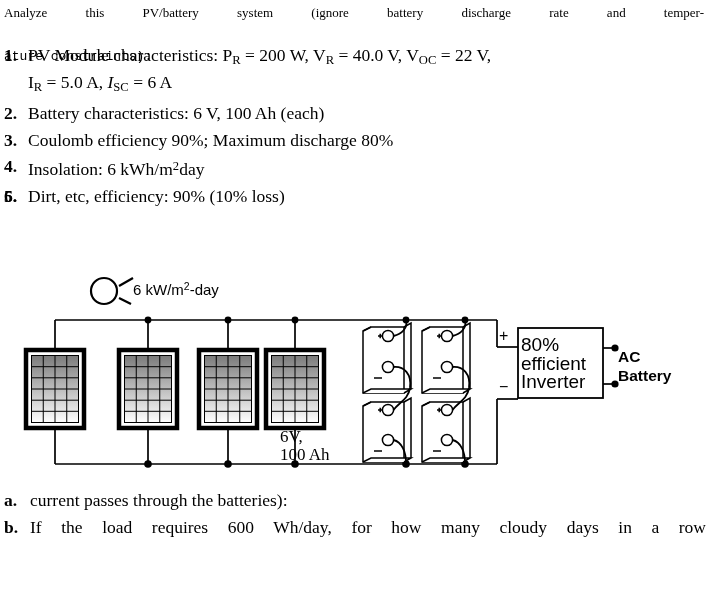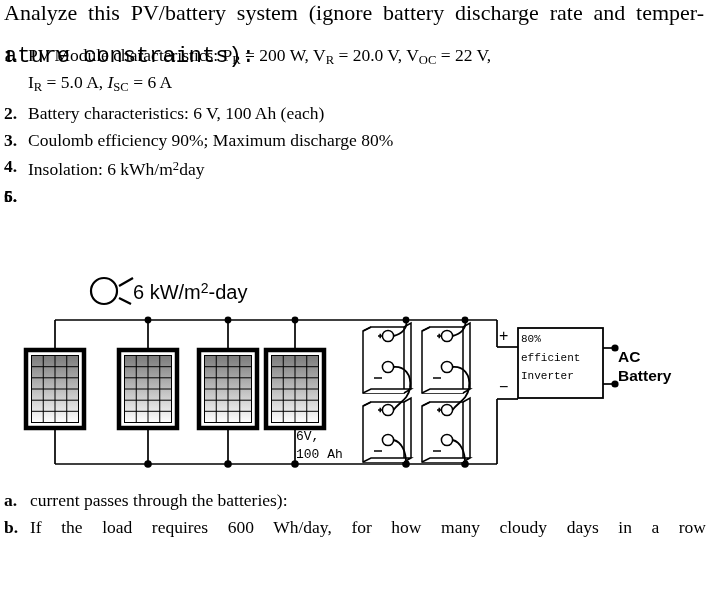--- a/index.html
+++ b/index.html
@@ -6,21 +6,21 @@
   body{
     width:710px;height:593px;
     background:#ffffff;
     font-family:"Liberation Serif",serif;
     color:#000;
     position:relative;
     overflow:hidden;
   }
   .intro{
     position:absolute;left:4px;top:2px;width:700px;
-    font-size:22px;line-height:22px;
+    font-size:13px;line-height:22px;
     text-align:justify;text-justify:inter-word;
   }
   .intro .l2{display:block;font-family:Liberation Mono, monospace;}
   .justline{display:block;text-align:justify;}
   .justline:after{content:"";display:inline-block;width:100%;}
 
   ol.numlist{
     position:absolute;left:4px;top:44px;width:702px;
     margin:0;padding:0;list-style:none;
     font-size:17.5px;line-height:22px;
@@ -53,32 +53,32 @@
   ol.letterlist .jl:after{content:"";display:inline-block;width:100%;}
 
   
   #diagram{
     position:absolute;left:0;top:262px;width:710px;height:225px;
   }
   #diagram svg{display:block;}
   .sunlabel{
     position:absolute;left:133px;top:18px;
     font-family:"Liberation Sans",sans-serif;
-    font-size:20px;color:#000;white-space:nowrap;text-align:center;
+    font-size:15px;color:#000;white-space:nowrap;text-align:center;
   }
   .sunlabel sup{font-size:.7em;vertical-align:.45em;}
   .battlabel{
-    position:absolute;left:296px;top:166px;
-    font-family:Liberation Mono, monospace;
-    font-size:13px;line-height:18px;color:#000;white-space:nowrap;
+    position:absolute;left:280px;top:166px;
+    font-family:Liberation Serif, serif;
+    font-size:17px;line-height:18px;color:#000;white-space:nowrap;
   }
   .invlabel{
-    position:absolute;left:521px;top:68px;
-    font-family:Liberation Mono, monospace;
-    font-size:11px;line-height:18.5px;color:#000;white-space:nowrap;
+    position:absolute;left:521px;top:74px;
+    font-family:Liberation Sans, sans-serif;
+    font-size:19px;line-height:18.5px;color:#000;white-space:nowrap;
   }
   .aclabel{
     position:absolute;left:618px;top:85px;
     font-family:"Liberation Sans",sans-serif;
     font-size:15.5px;line-height:19px;color:#000;white-space:nowrap;font-weight:bold;
   }
   .plusmark,.minusmark{
     position:absolute;
     font-family:"Liberation Sans",sans-serif;
     font-size:16px;color:#000;
@@ -89,21 +89,21 @@
 
 <div class="intro">
   <span class="justline">Analyze this PV/battery system (ignore battery discharge rate and temper-</span>
   <span class="l2">ature constraints):</span>
 </div>
 
 <ol class="numlist">
 
   <li>
     <span class="num">1.</span>
-    <span><span>PV Module characteristics: P</span><sub>R</sub><span> = 200 W, V</span><sub>R</sub><span> = 20.0 V, V</span><sub>OC</sub><span> = 22 V,</span></span>
+    <span><span>PV Module characteristics: P</span><sub>R</sub><span> = 200 W, V</span><sub>R</sub><span> = 40.0 V, V</span><sub>OC</sub><span> = 22 V,</span></span>
     <span class="ln2"><span>I</span><sub>R</sub><span> = 5.0 A, </span><span class="ital">I</span><sub>SC</sub><span> = 6 A</span></span>
   </li>
 
   <li>
     <span class="num">2.</span>
     <span>Battery characteristics: 6 V, 100 Ah (each)</span>
   </li>
 
   <li>
     <span class="num">3.</span>
@@ -114,20 +114,21 @@
     <span class="num">4.</span>
     <span><span>Insolation: 6 kWh/m</span><sup>2</sup><span>day</span></span>
   </li>
 
   <li>
     <span class="num">5.</span>
   </li>
 
   <li>
     <span class="num">6.</span>
+    <span>Dirt, etc, efficiency: 90% (10% loss)</span>
   </li>
 
 </ol>
 
 <div id="diagram">
 
   <svg width="710" height="225" viewBox="0 0 710 225" xmlns="http://www.w3.org/2000/svg">
 
     <defs>
       <linearGradient id="cellgrad" x1="0" y1="0" x2="0" y2="1">

